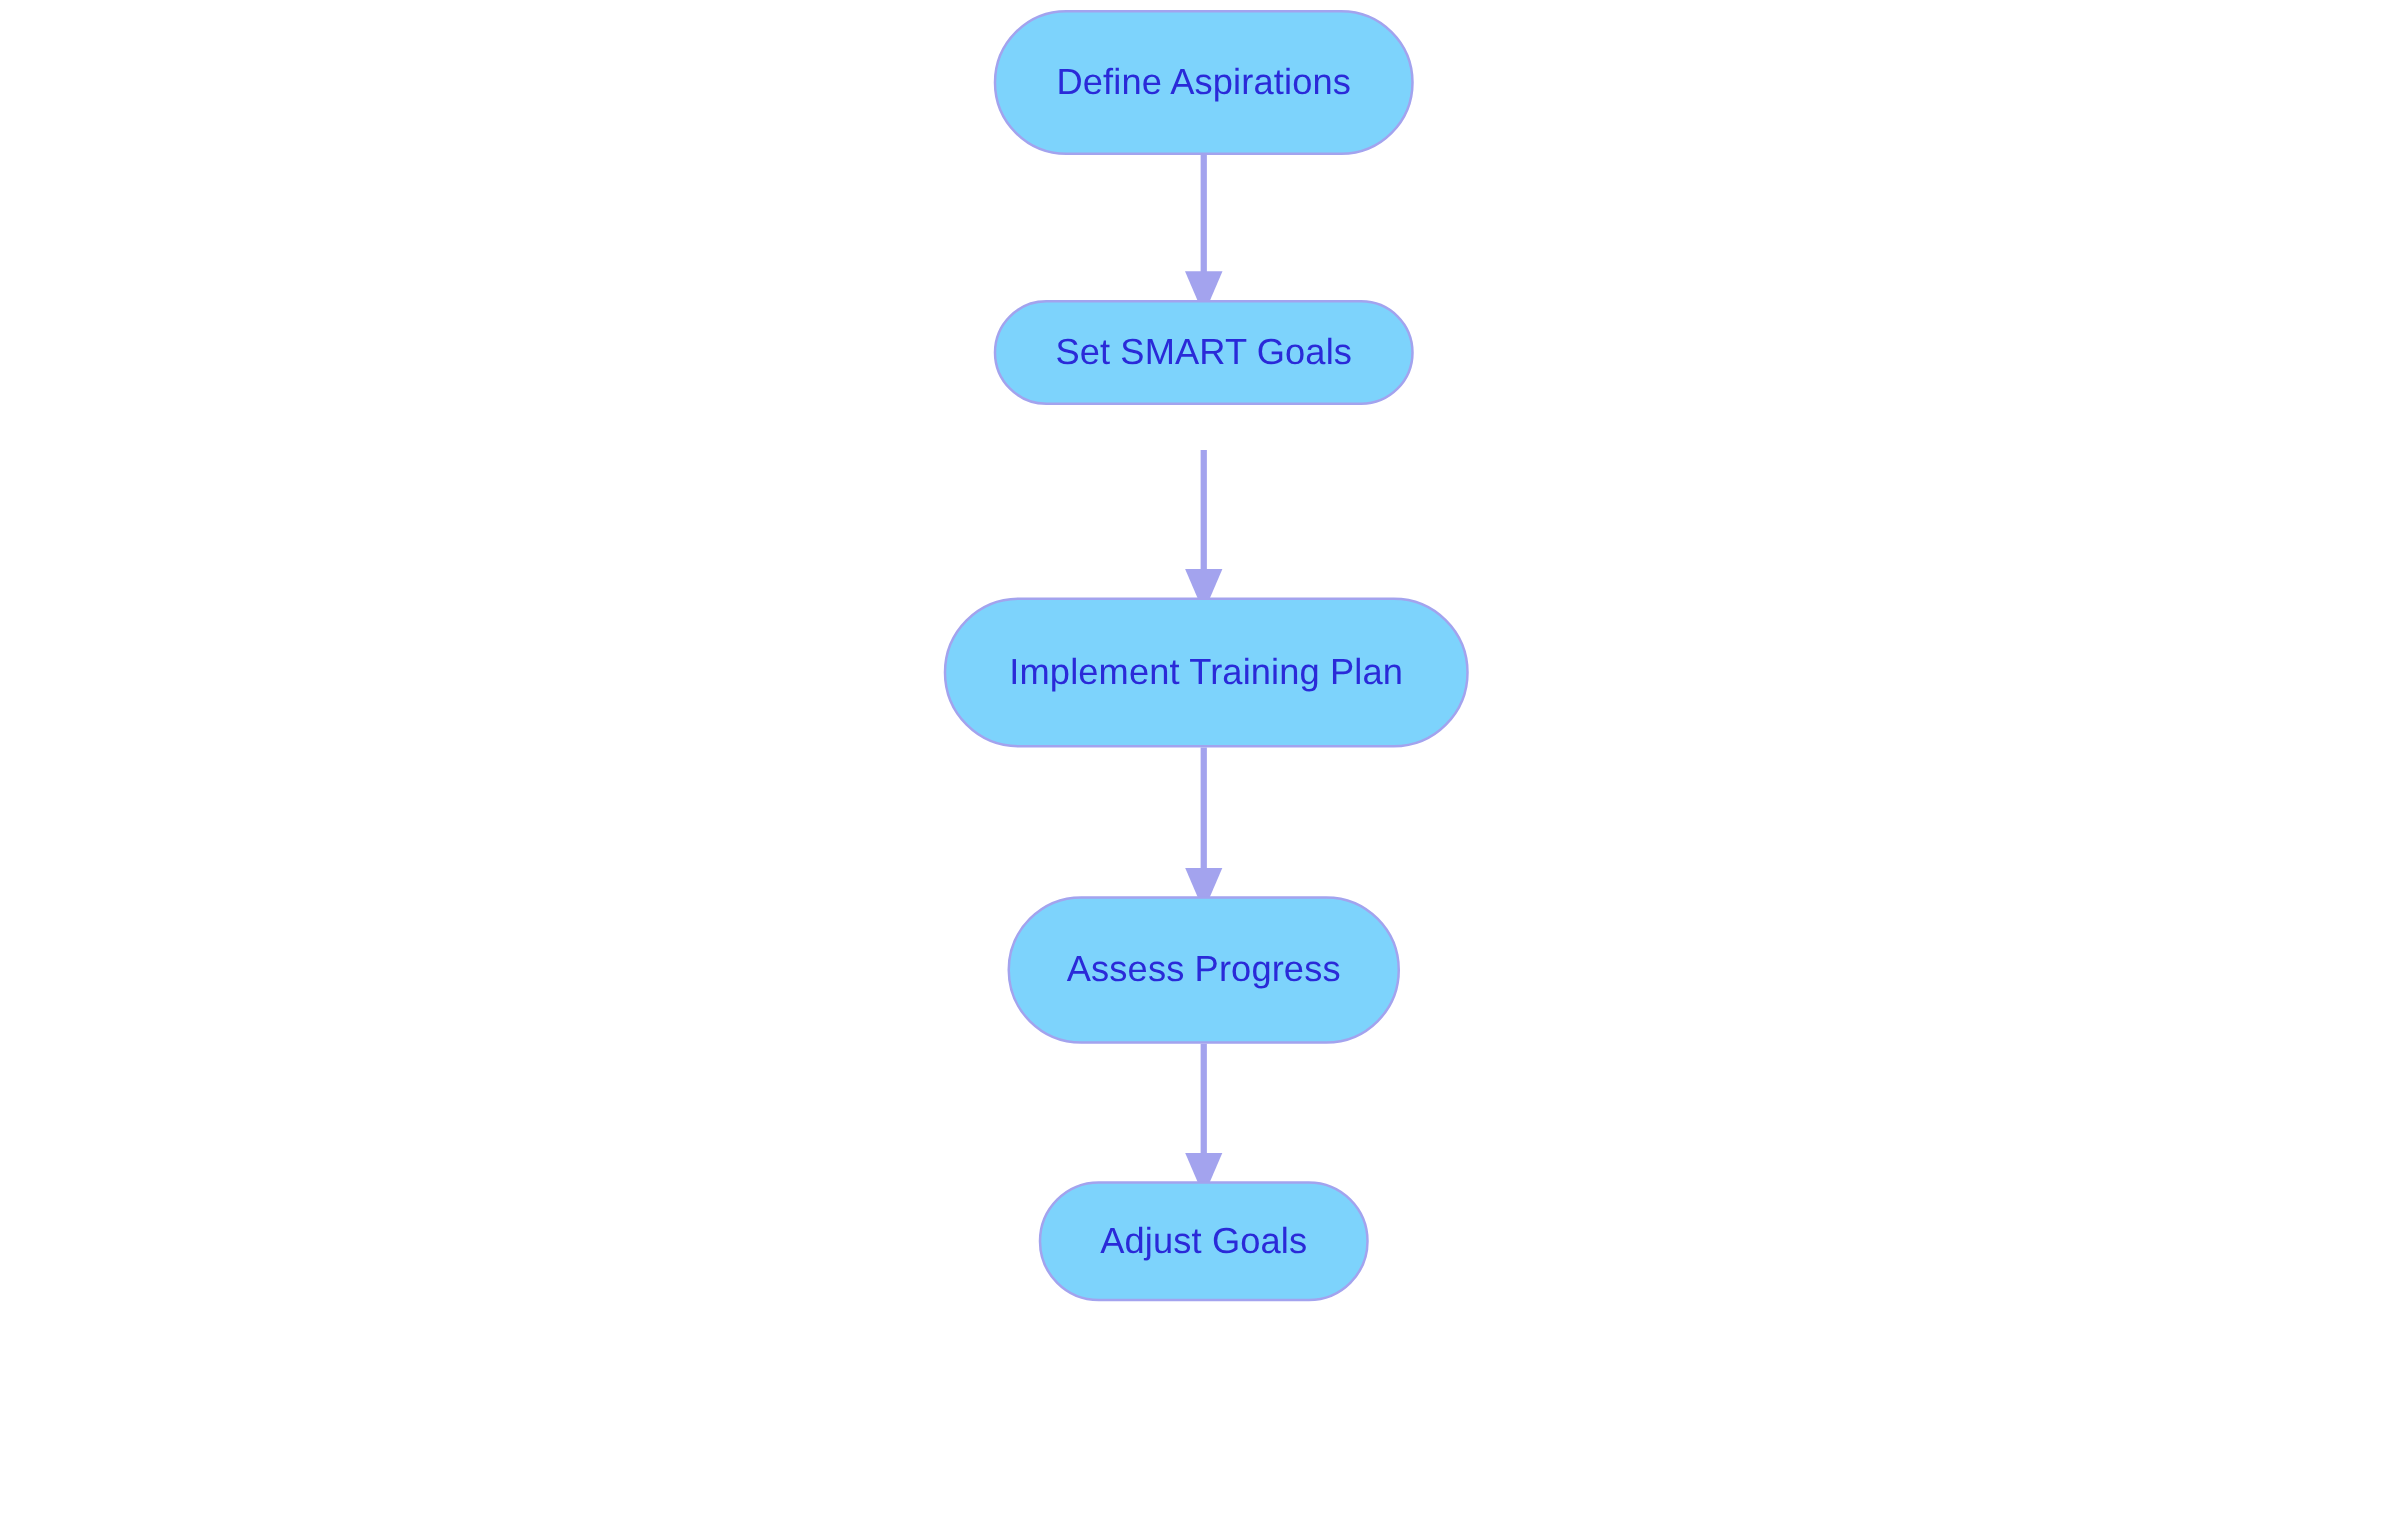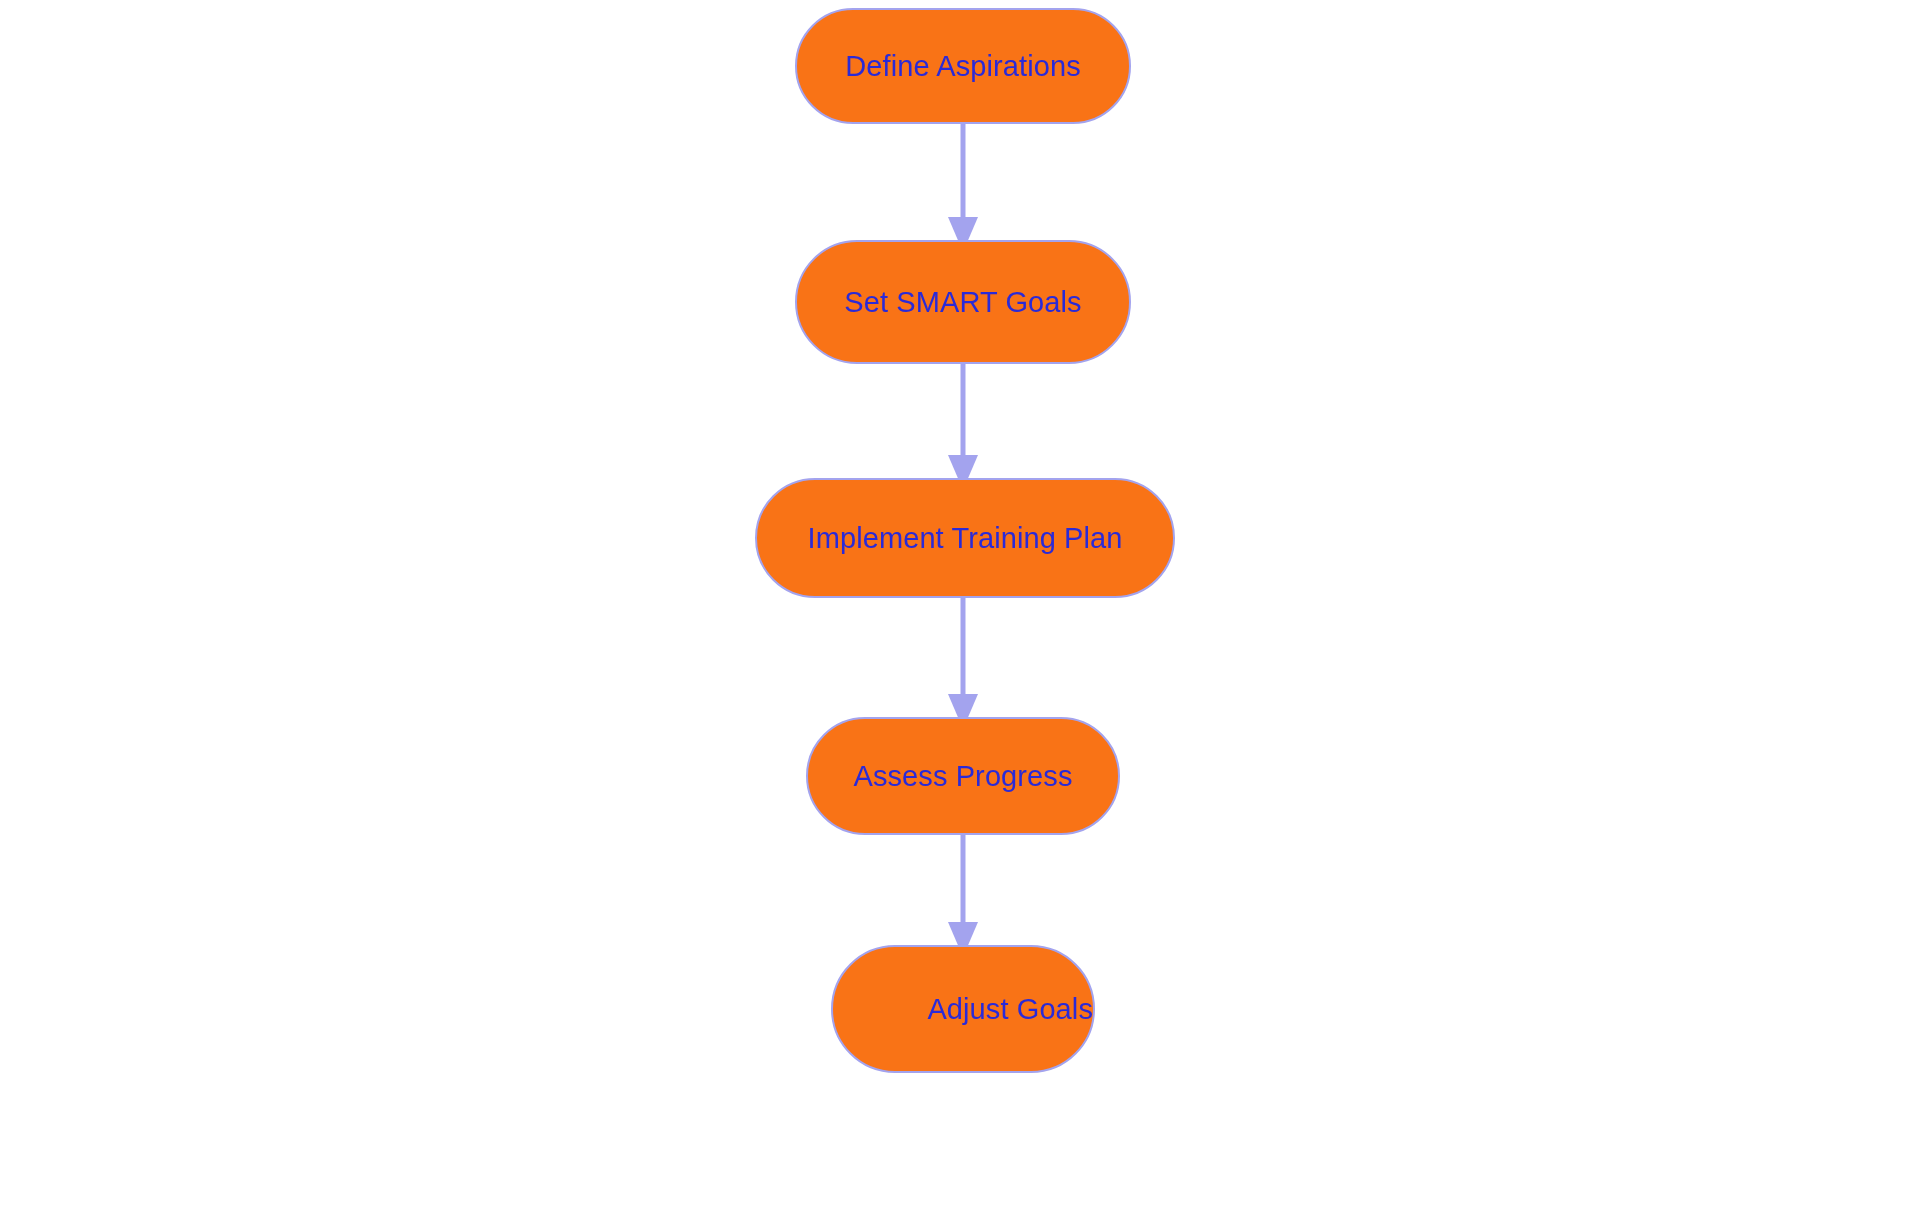--- a/index.html
+++ b/index.html
@@ -21,45 +21,45 @@
     left: 0;
     top: 0;
     width: 1920px;
     height: 1215px;
   }
 
   
   .node {
     position: absolute;
     box-sizing: border-box;
-    background: #f97316;
+    background: #7dd3fc;
     border: 2px solid #a3a3ee;
     border-radius: 999px;
     display: flex;
     align-items: center;
     justify-content: center;
     color: #2a2ad8;
     font-family: "Liberation Sans", "DejaVu Sans", sans-serif;
     font-size: 29px;
     font-weight: 400;
     letter-spacing: 0.1px;
     white-space: nowrap;
     line-height: 1;
   }
 
   .node-label {
     display: block;
   }
 
   
   #node-1 { left: 795px;  top: 8px;   width: 336px; height: 116px; }
-  #node-2 { left: 795px;  top: 240px; width: 336px; height: 124px; }
+  #node-2 { left: 795px;  top: 240px; width: 336px; height: 84px; }
   #node-3 { left: 755px;  top: 478px; width: 420px; height: 120px; }
   #node-4 { left: 806px;  top: 717px; width: 314px; height: 118px; }
-  #node-5 { left: 831px;  top: 945px; width: 264px; height: 128px; justify-content: flex-end; }
+  #node-5 { left: 831px;  top: 945px; width: 264px; height: 96px; }
 
   
   .connector {
     position: absolute;
     left: 0;
     top: 0;
     width: 1920px;
     height: 1215px;
     pointer-events: none;
   }

